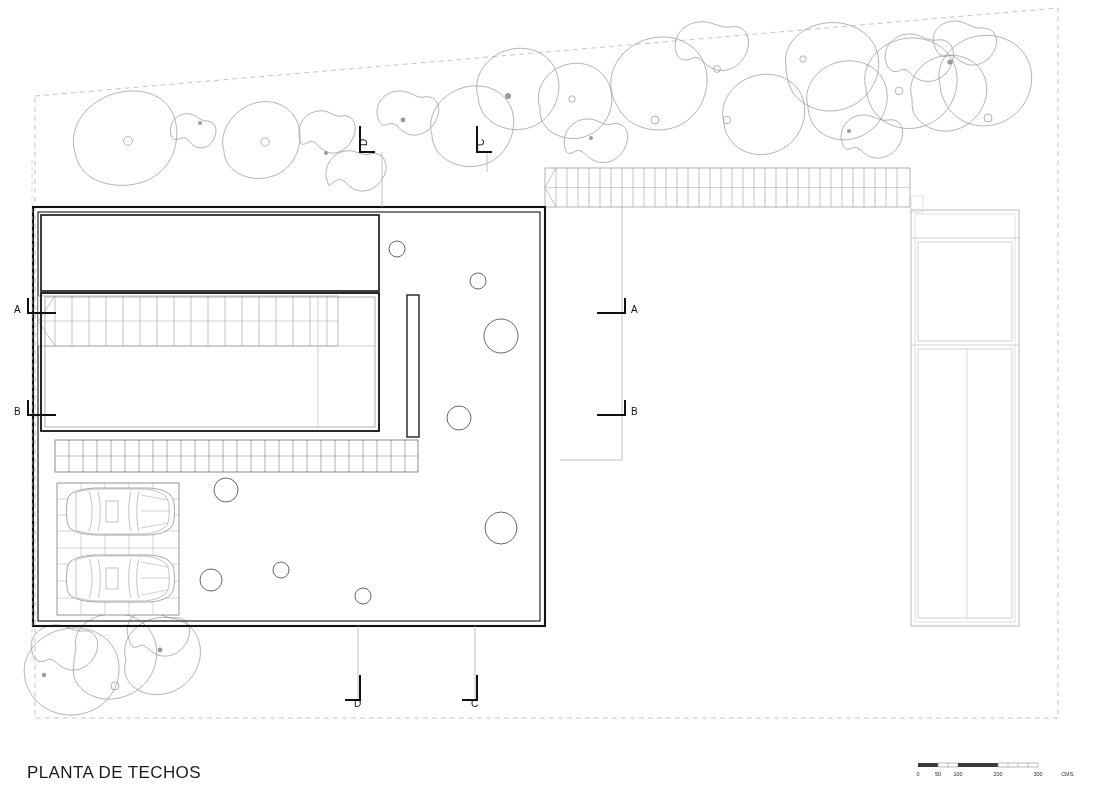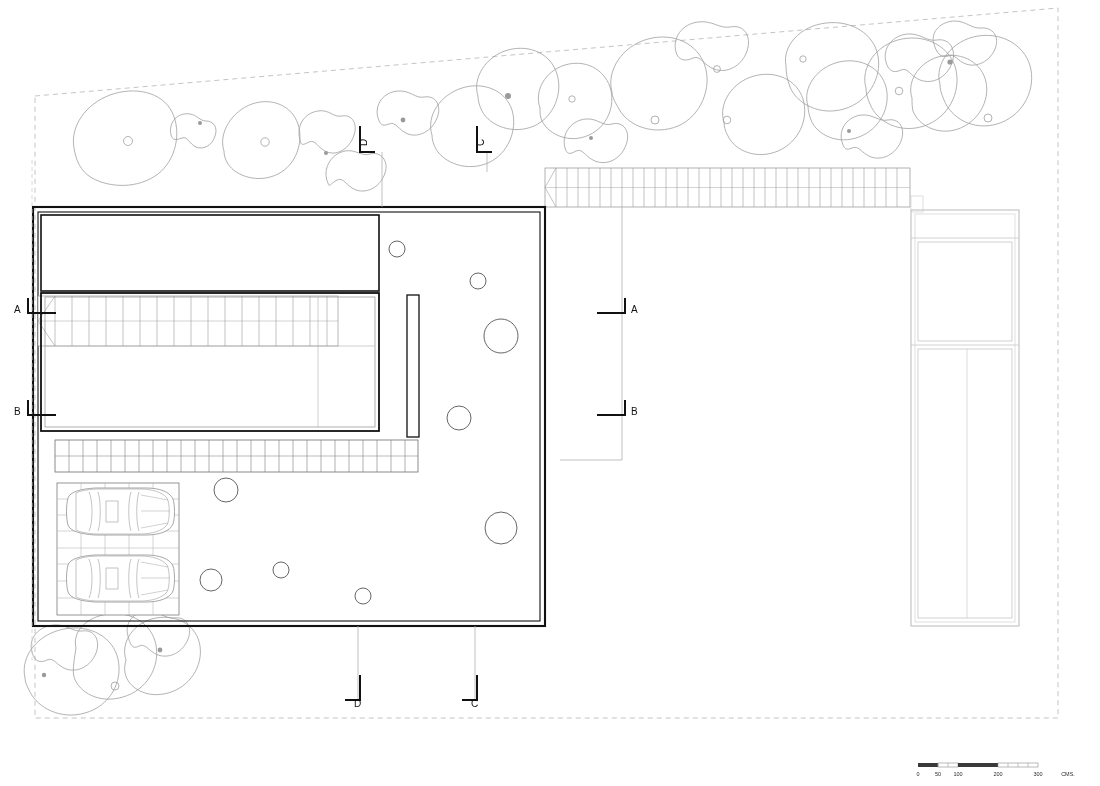--- a/index.html
+++ b/index.html
@@ -373,20 +373,21 @@
 
   <span class="sec-label" style="left:14px; top:304px;">A</span>
   <span class="sec-label" style="left:14px; top:406px;">B</span>
   <span class="sec-label" style="left:631px; top:304px;">A</span>
   <span class="sec-label" style="left:631px; top:406px;">B</span>
   <span class="sec-label rot" style="left:358px; top:146px;">D</span>
   <span class="sec-label rot" style="left:475px; top:146px;">C</span>
   <span class="sec-label" style="left:354px; top:698px;">D</span>
   <span class="sec-label" style="left:471px; top:698px;">C</span>
 
+  <div class="title-text">PLANTA DE TECHOS</div>
 
   <div class="scale-wrap">
     <div class="scale-labels">
       <span class="scale-label" style="left:0px;">0</span>
       <span class="scale-label" style="left:20px;">50</span>
       <span class="scale-label" style="left:40px;">100</span>
       <span class="scale-label" style="left:80px;">200</span>
       <span class="scale-label" style="left:120px;">300</span>
       <span class="scale-label" style="left:150px;">CMS.</span>
     </div>

